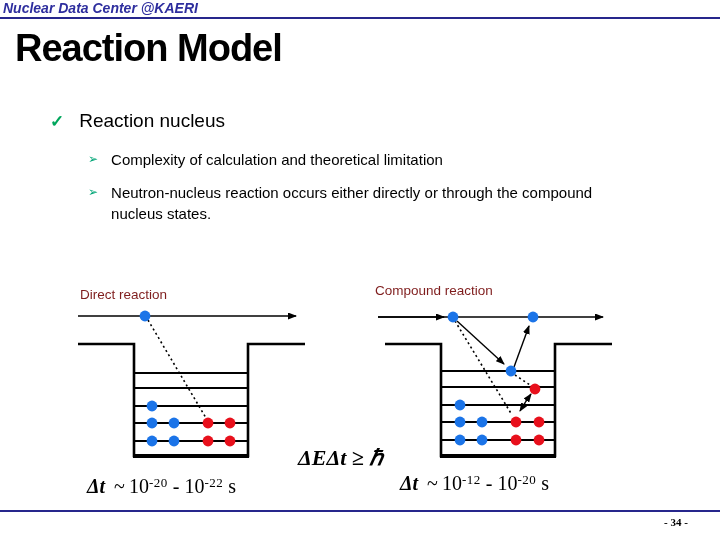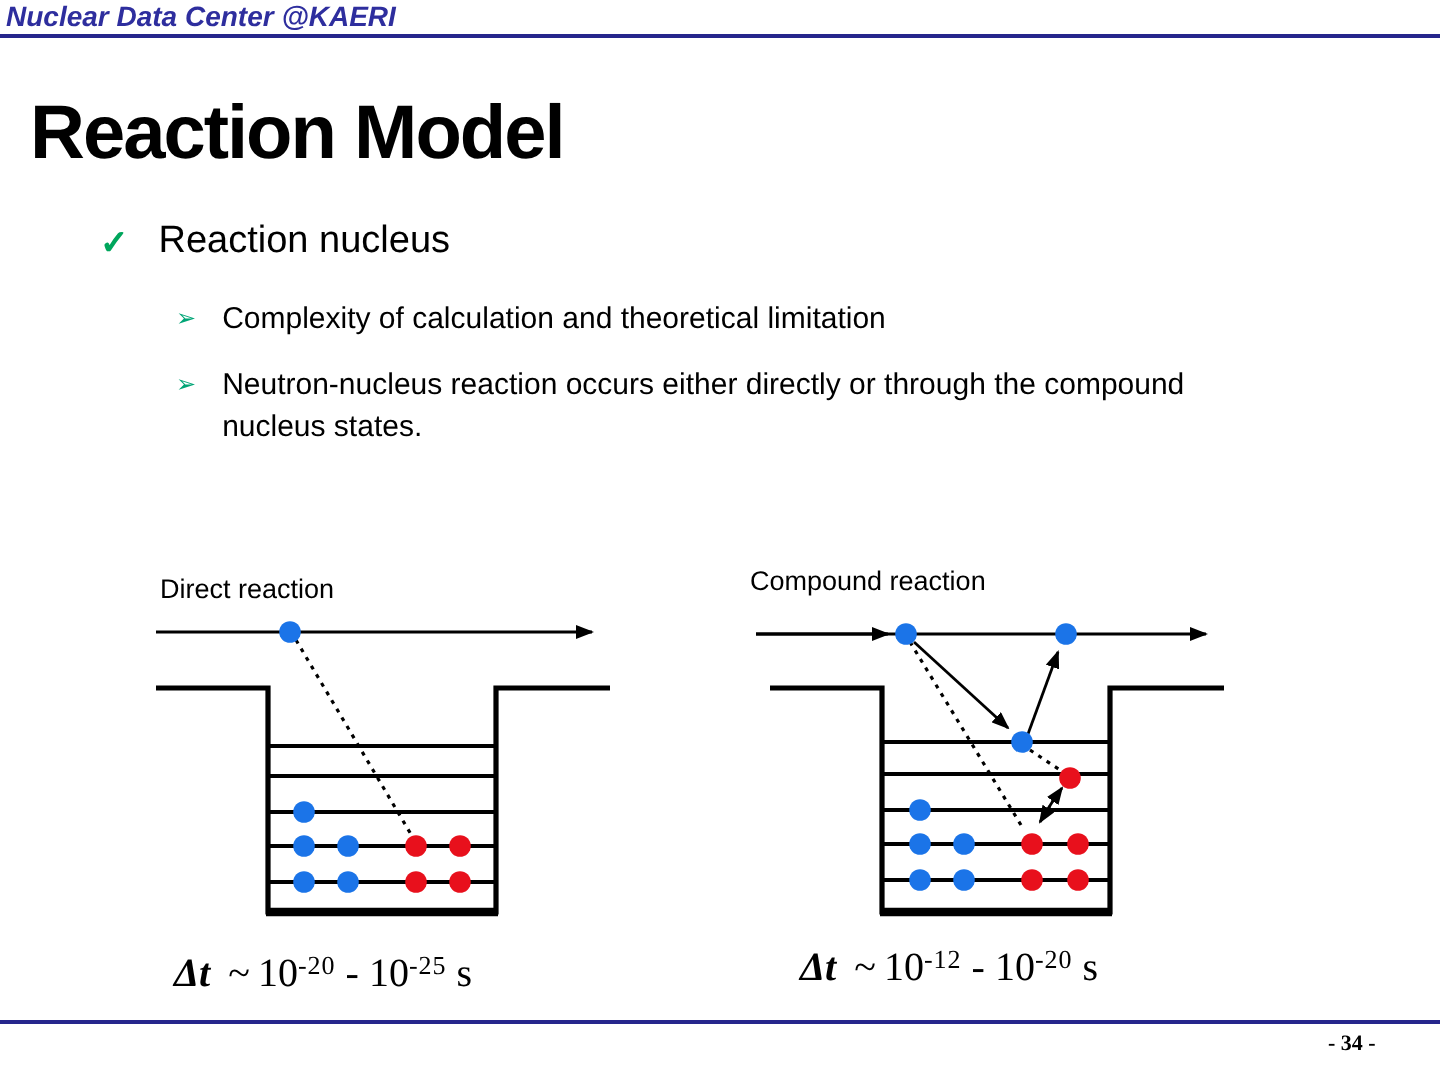--- a/index.html
+++ b/index.html
@@ -5,36 +5,36 @@
   html,body{margin:0;padding:0;background:#888;}
   .slide{position:relative;width:720px;height:540px;background:#ffffff;overflow:hidden;
          font-family:"Liberation Sans",sans-serif;color:#000;}
 
   
   .hdr-brand{position:absolute;left:3px;top:0px;font-size:14px;font-weight:bold;
              font-style:italic;color:#2E2E9E;letter-spacing:0px;}
   .hdr-rule{position:absolute;left:0;top:17px;width:720px;height:2px;background:#26268C;}
 
   
-  .title{position:absolute;left:15px;top:46px;font-size:38px;line-height:42px;
+  .title{position:absolute;left:15px;top:27px;font-size:38px;line-height:42px;
          font-weight:bold;letter-spacing:-1px;}
 
   
   .bullet-l1{position:absolute;left:50px;top:110px;display:flex;gap:15px;font-size:19px;}
   .check{color:#00A65C;font-size:17px;font-weight:bold;line-height:24px;}
   .bullet-l2{position:absolute;left:88px;display:flex;gap:13px;font-size:15px;line-height:21px;}
   .pointer{color:#00A576;font-size:12px;line-height:20px;}
   #sub1{top:149px;}
   #sub2{top:182px;width:532px;}
 
   
   .diagram{position:absolute;width:260px;height:190px;}
   #direct-diagram{left:60px;top:285px;}
   #compound-diagram{left:370px;top:285px;}
-  .diag-label{position:absolute;font-size:13.5px;color:#000000;}
+  .diag-label{position:absolute;font-size:13.5px;color:#7f1d1d;}
   #direct-diagram .diag-label{left:20px;top:2px;}
   #compound-diagram .diag-label{left:5px;top:-2px;}
   .diagram svg{position:absolute;left:0;top:0;}
   .beam{stroke:#000;stroke-width:1.4;fill:none;}
   .well{stroke:#000;stroke-width:2.6;fill:none;}
   .well-bottom{stroke:#000;stroke-width:4.2;}
   .level{stroke:#000;stroke-width:2;}
   .solid-arrow{stroke:#000;stroke-width:1.4;fill:none;}
   .dotted{stroke:#000;stroke-width:1.6;stroke-dasharray:2 3;fill:none;}
 
@@ -138,26 +138,29 @@
         <circle cx="112" cy="137" r="5.4" fill="#1B74E8"></circle>
         <circle cx="146" cy="137" r="5.4" fill="#E8101C"></circle>
         <circle cx="169" cy="137" r="5.4" fill="#E8101C"></circle>
         <circle cx="90" cy="155" r="5.4" fill="#1B74E8"></circle>
         <circle cx="112" cy="155" r="5.4" fill="#1B74E8"></circle>
         <circle cx="146" cy="155" r="5.4" fill="#E8101C"></circle>
         <circle cx="169" cy="155" r="5.4" fill="#E8101C"></circle>
       </svg>
   </div>
 
+  <div class="formula" id="uncertainty">
+    <span class="f-var">ΔEΔt ≥ ℏ</span>
+  </div>
 
   <div class="formula" id="direct-time">
     <span class="f-var">Δt</span>
     <span class="f-sim">~</span><span>10</span><sup>-20</sup>
     <span>-</span>
-    <span>10</span><sup>-25</sup>
+    <span>10</span><sup>-22</sup>
     <span>s</span>
   </div>
 
   <div class="formula" id="compound-time">
     <span class="f-var">Δt</span>
     <span class="f-sim">~</span><span>10</span><sup>-12</sup>
     <span>-</span>
     <span>10</span><sup>-20</sup>
     <span>s</span>
   </div>

